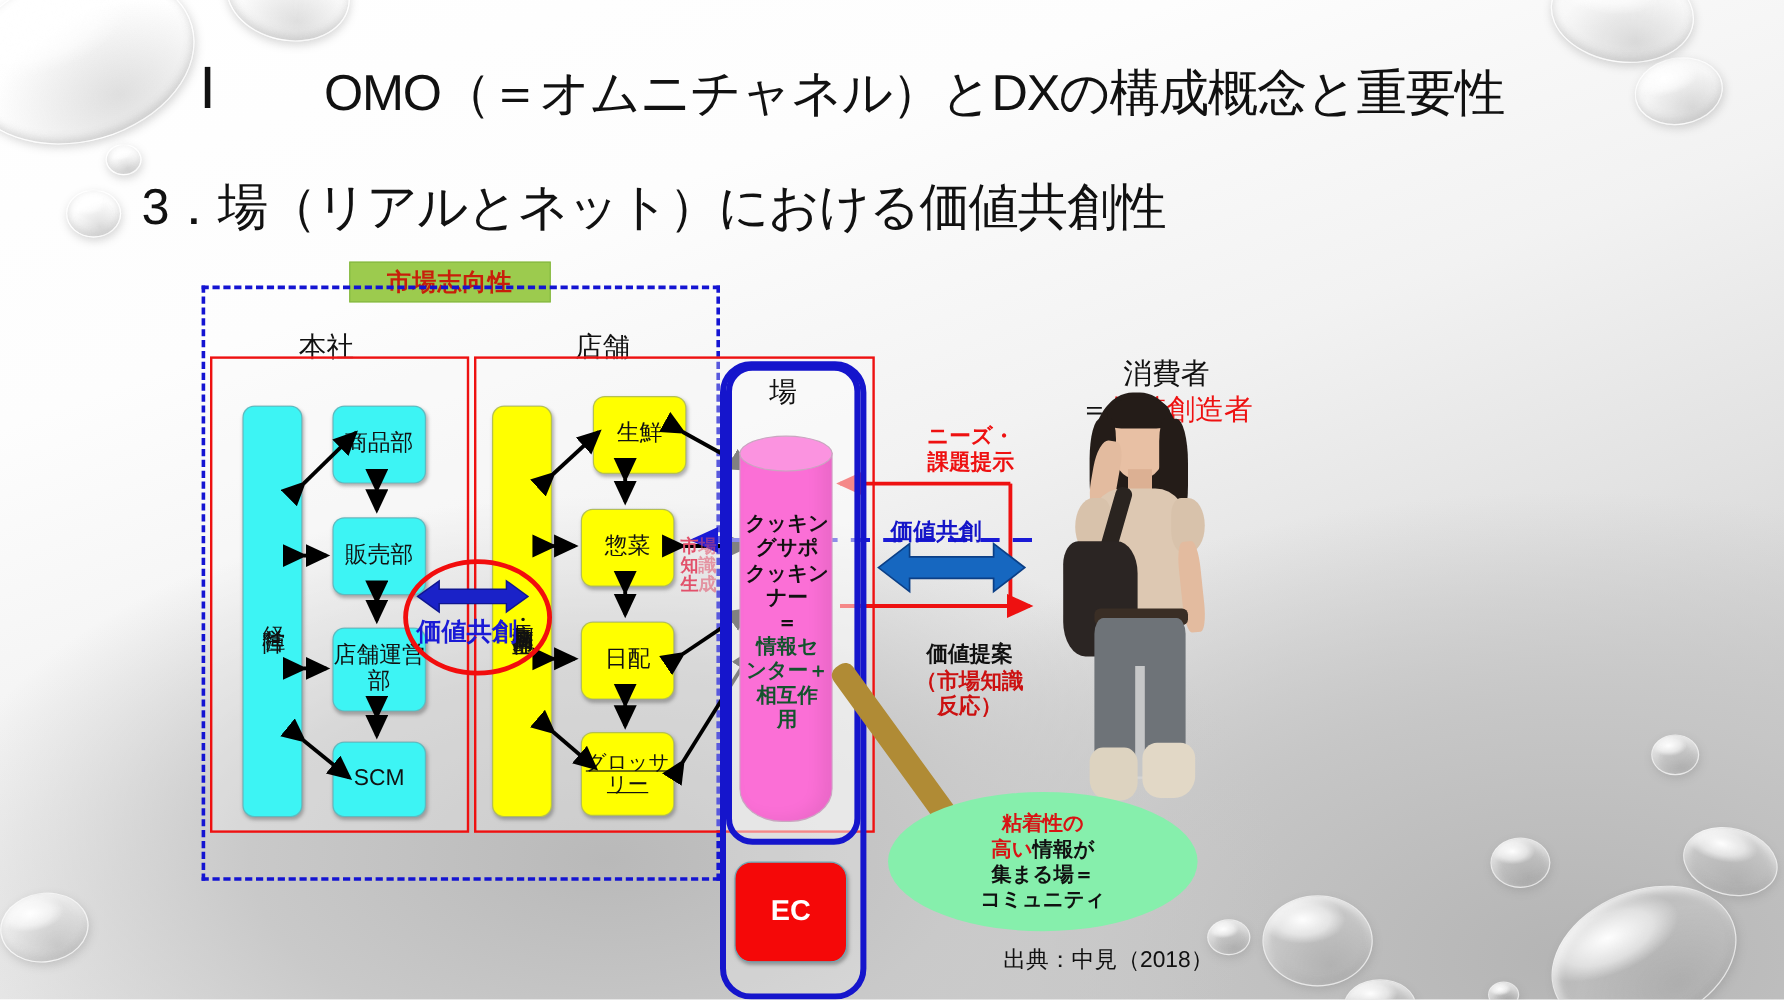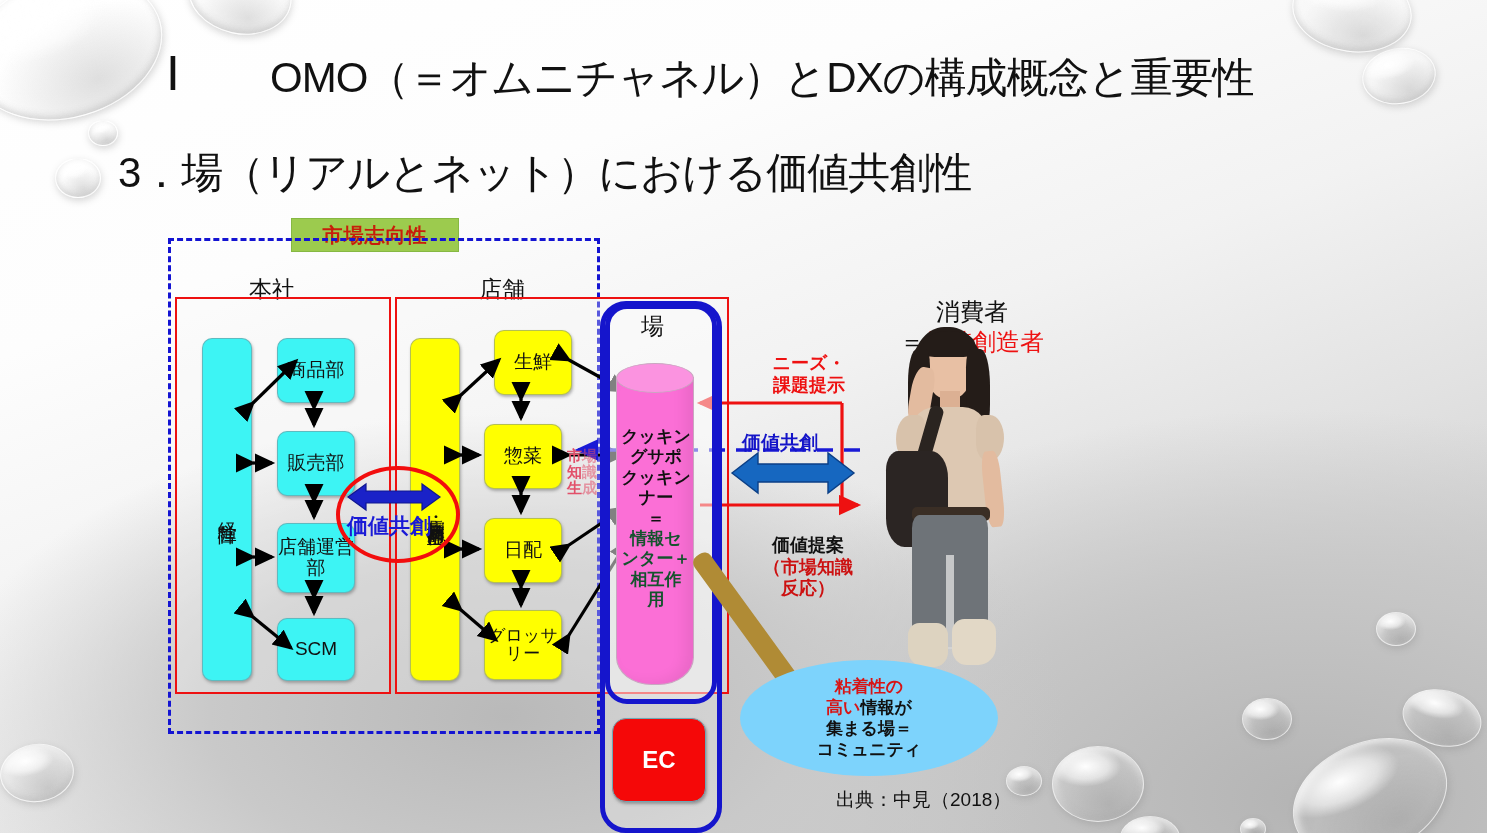--- a/index.html
+++ b/index.html
@@ -99,21 +99,21 @@
   #mk-vert span{display:block;}
   #lbl-consumer{position:absolute;text-align:center;font-size:24px;color:#111;line-height:1.25;white-space:nowrap;}
   #lbl-consumer .r{color:#ee1111;}
   #lbl-needs{position:absolute;color:#ee1111;font-size:18px;line-height:1.2;text-align:center;font-weight:bold;white-space:nowrap;}
   #lbl-kachi{position:absolute;color:#1414c8;font-size:19px;font-weight:bold;white-space:nowrap;}
   #lbl-teian{position:absolute;font-size:18px;line-height:1.2;text-align:center;color:#111;font-weight:bold;white-space:nowrap;}
   #lbl-teian .r{color:#cc1111;}
 
   
   #callout{
-    position:absolute;background:#7dd3fc;border-radius:50%;
+    position:absolute;background:#86efac;border-radius:50%;
     display:flex;align-items:center;justify-content:center;
   }
   #callout-text{font-size:17px;line-height:1.25;text-align:center;color:#111;font-weight:bold;white-space:nowrap;}
   #callout-text .r{color:#d81414;}
   #callout-tail{position:absolute;background:#B08B35;}
 
   #source{position:absolute;font-size:19px;color:#111;white-space:nowrap;}
 
   
   #person{position:absolute;}
@@ -220,21 +220,21 @@
 
     <div class="node yellow" style="left:484px;top:219px;width:76px;height:63px;">
       <span>惣菜</span>
     </div>
 
     <div class="node yellow" style="left:484px;top:313px;width:76px;height:63px;">
       <span>日配</span>
     </div>
 
     <div class="node yellow" style="left:484px;top:405px;width:76px;height:68px;">
-      <span style="font-size:17px;">グロッサリー</span>
+      <span style="font-size:17px;text-decoration:underline;">グロッサリー</span>
     </div>
 
     <svg style="position:absolute;left:0;top:0;width:1090px;height:628px;overflow:visible;" viewBox="0 0 1090 628">
       <defs>
         <marker id="ah" markerWidth="7" markerHeight="7" refX="5.4" refY="3" orient="auto">
           <path d="M0,0 L6.4,3 L0,6 z" fill="#000"></path>
         </marker>
         <marker id="ahr" markerWidth="8" markerHeight="8" refX="6" refY="3.2" orient="auto">
           <path d="M0,0 L7,3.2 L0,6.4 z" fill="#ee1111"></path>
         </marker>

